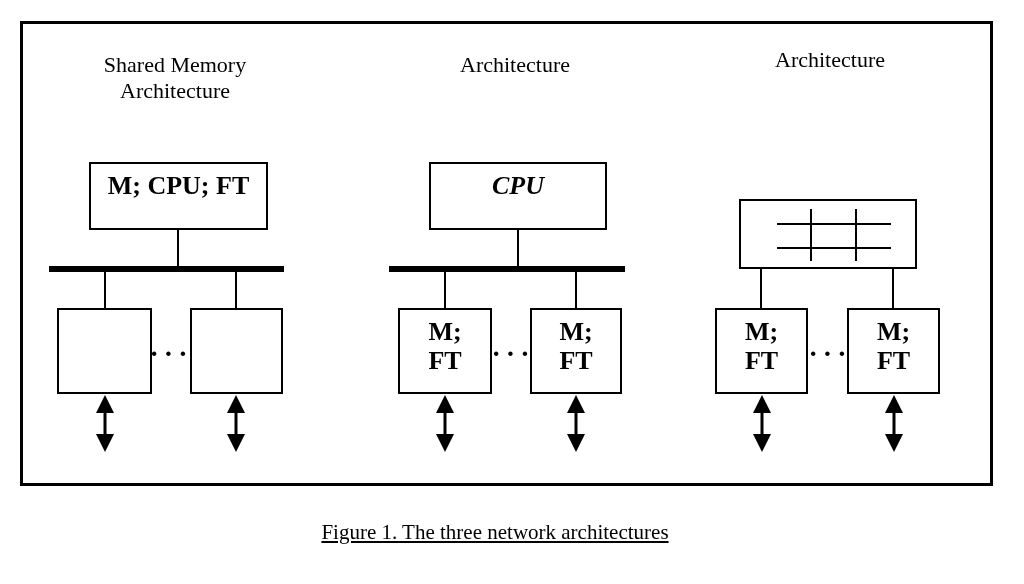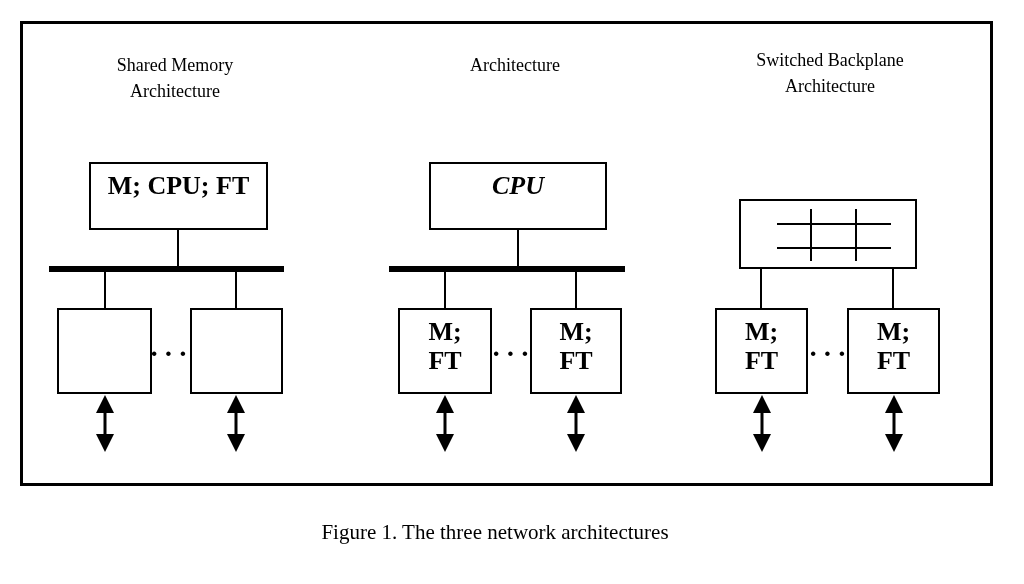--- a/index.html
+++ b/index.html
@@ -10,21 +10,21 @@
     font-family:"Liberation Serif","DejaVu Serif",serif;
     color:#000000;
     overflow:hidden;
   }
   .frame{
     position:absolute;left:20px;top:21px;width:973px;height:465px;
     border:3px solid #000;box-sizing:border-box;background:#fff;
   }
   .arch-title{
     position:absolute;
-    font-size:18px;line-height:26px;text-align:center;
+    font-size:22px;line-height:26px;text-align:center;
     white-space:nowrap;
   }
   .box{
     position:absolute;border:2px solid #000;box-sizing:border-box;
     background:#fff;
     display:flex;align-items:center;justify-content:center;
   }
   .top-box{
     font-weight:bold;font-size:26px;
     padding-bottom:20px;
@@ -38,21 +38,21 @@
   .bus{position:absolute;height:6px;background:#000;}
   .dots{
     position:absolute;
     font-weight:bold;font-size:28px;letter-spacing:5px;
     text-align:center;line-height:28px;
   }
   .arrow{position:absolute;width:24px;height:57px;}
   .crossbar{display:block;}
   .caption{
     position:absolute;left:10px;top:520px;width:970px;
-    text-align:center;font-size:21px;
+    text-align:center;font-size:21px;text-decoration:underline;
   }
 </style>
 </head>
 <body>
 
 <div class="canvas">
 
   <div class="frame"></div>
 
   <div class="arch-title" style="left:40px;top:52px;width:270px;">
@@ -116,21 +116,20 @@
     <rect x="10.5" y="13" width="3" height="31" fill="#000"></rect>
     <polygon points="12,57 21,39 3,39" fill="#000"></polygon>
   </svg>
   <svg class="arrow" style="left:564px;top:395px;" viewBox="0 0 24 57">
     <polygon points="12,0 21,18 3,18" fill="#000"></polygon>
     <rect x="10.5" y="13" width="3" height="31" fill="#000"></rect>
     <polygon points="12,57 21,39 3,39" fill="#000"></polygon>
   </svg>
 
   <div class="arch-title" style="left:690px;top:47px;width:280px;">
-    <div>Switched Backplane</div>
     <div>Architecture</div>
   </div>
 
   <div class="box" style="left:739px;top:199px;width:178px;height:70px;">
     <svg class="crossbar" width="174" height="66" viewBox="0 0 174 66">
       <line x1="36" y1="23" x2="150" y2="23" stroke="#000" stroke-width="2"></line>
       <line x1="36" y1="47" x2="150" y2="47" stroke="#000" stroke-width="2"></line>
       <line x1="70" y1="8" x2="70" y2="60" stroke="#000" stroke-width="2"></line>
       <line x1="115" y1="8" x2="115" y2="60" stroke="#000" stroke-width="2"></line>
     </svg>

